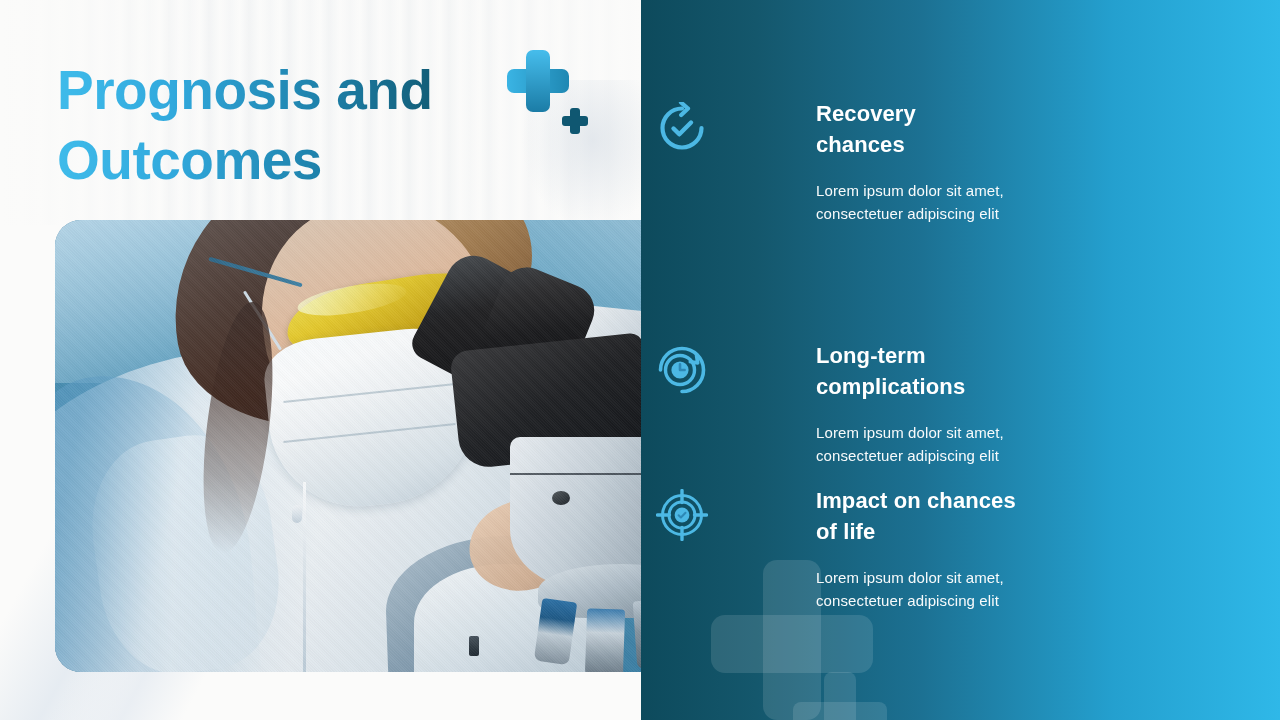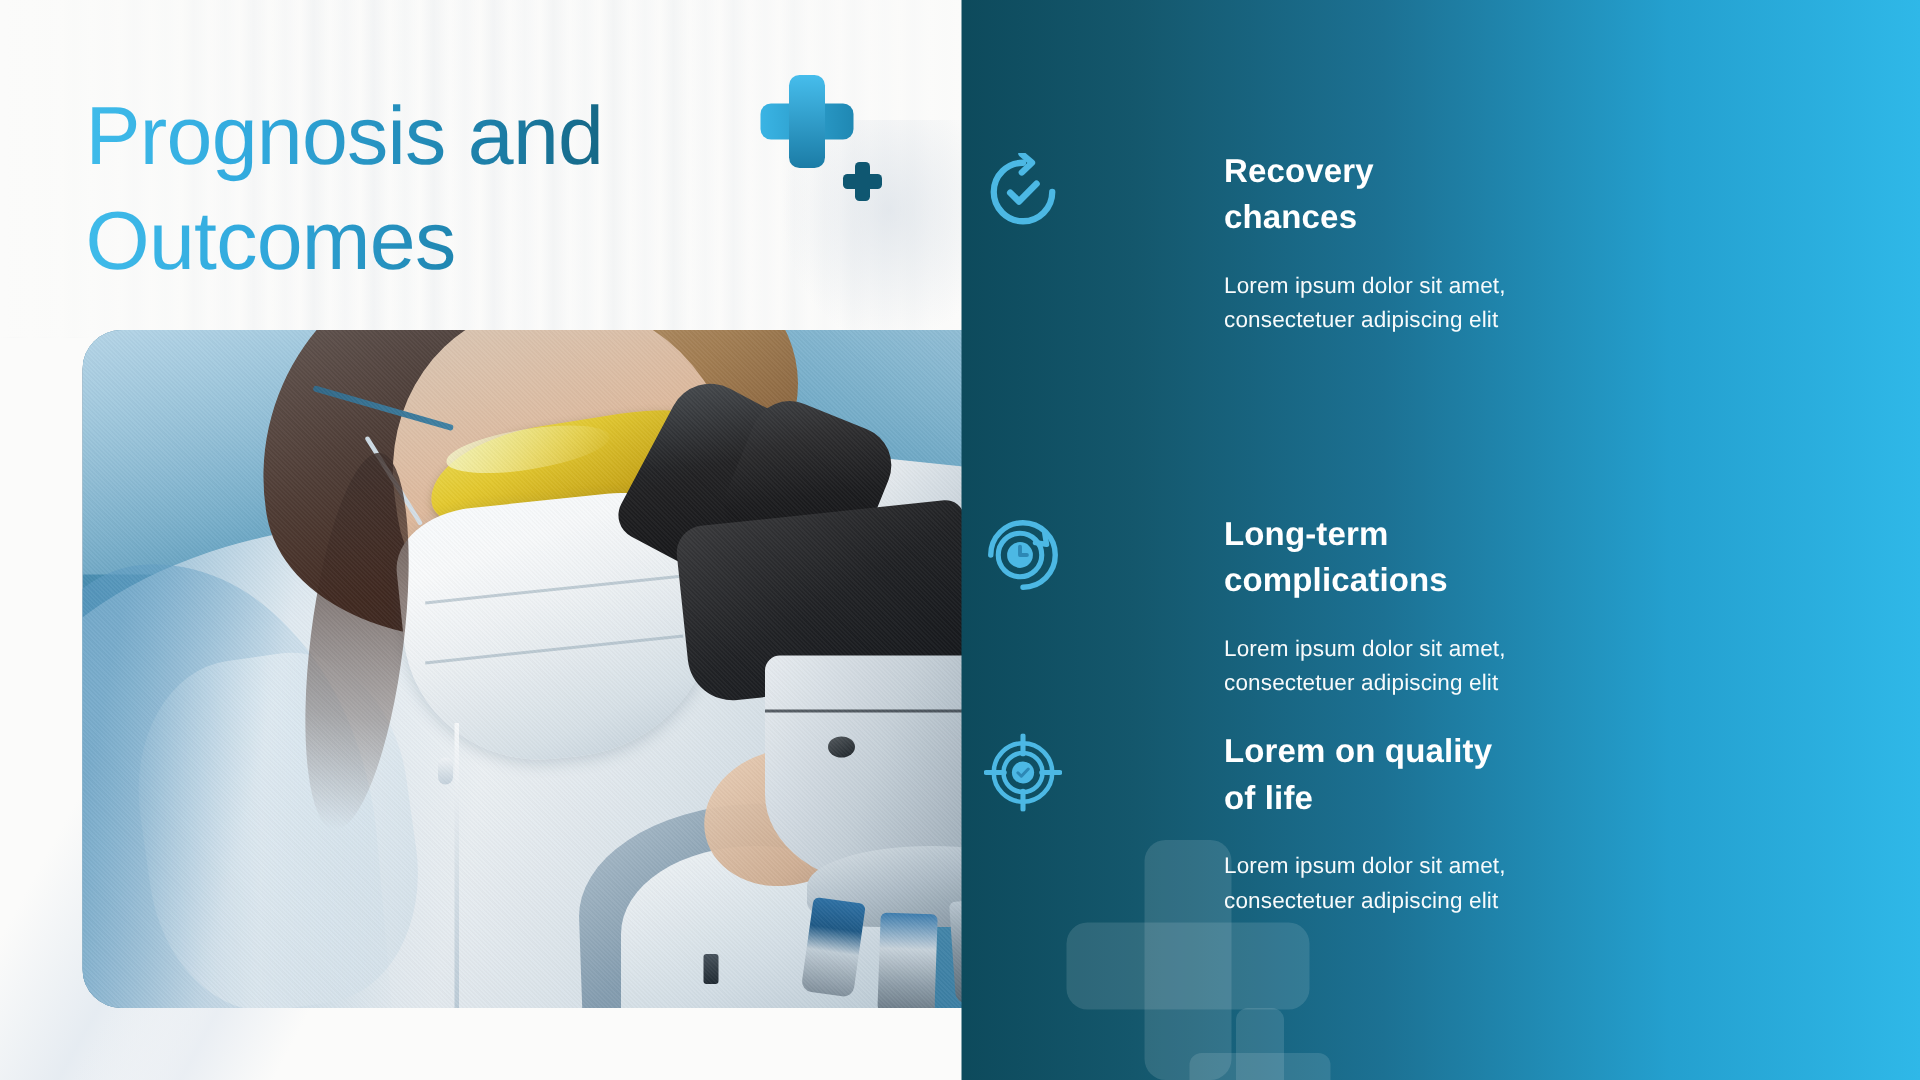--- a/index.html
+++ b/index.html
@@ -51,21 +51,21 @@
   }
   .bg-person-hint {
     position:absolute; right:0px; top:80px; width:120px; height:150px;
     background:radial-gradient(ellipse at 60% 40%, rgba(205,214,224,0.5) 0%, rgba(251,251,250,0) 70%);
   }
 
   
   .title {
     position:absolute; left:57px; top:55px;
     width:520px;
-    font-size:55px; font-weight:400; line-height:1.28;
+    font-size:55px; font-weight:700; line-height:1.28;
     letter-spacing:-0.5px;
     background:linear-gradient(90deg,#3fbbea 0%, #31a9dd 22%, #1d7fa8 52%, #0f546a 78%, #0c3f52 100%);
     -webkit-background-clip:text; background-clip:text;
     -webkit-text-fill-color:transparent; color:transparent;
     white-space:pre-line;
   }
 
   
   .plus { position:absolute; }
   .plus .bar-h, .plus .bar-v { position:absolute; border-radius:7px; }
@@ -428,21 +428,21 @@
       <div class="feature f3">
         <div class="icon-wrap">
           <svg class="icon-svg" viewBox="0 0 52 52" fill="none">
             <circle cx="26" cy="26" r="19.5" stroke="#4cb8e4" stroke-width="3"></circle>
             <circle cx="26" cy="26" r="13" stroke="#4cb8e4" stroke-width="3"></circle>
             <circle cx="26" cy="26" r="7.4" fill="#4cb8e4"></circle>
             <path d="M26 1.5v12M26 38.5v12M1.5 26h12M38.5 26h12" stroke="#4cb8e4" stroke-width="3.4" stroke-linecap="round"></path>
             <path d="M22.6 26.2l2.3 2.3 4.6-4.8" stroke="#2d88b5" stroke-width="2" stroke-linecap="round" stroke-linejoin="round"></path>
           </svg>
         </div>
-        <h3>Lorem on quality
+        <h3>Impact on chances
 of life</h3>
         <p>Lorem ipsum dolor sit amet,
 consectetuer adipiscing elit</p>
       </div>
 
     </div>
   </div>
 </div>
 
 </body></html>

